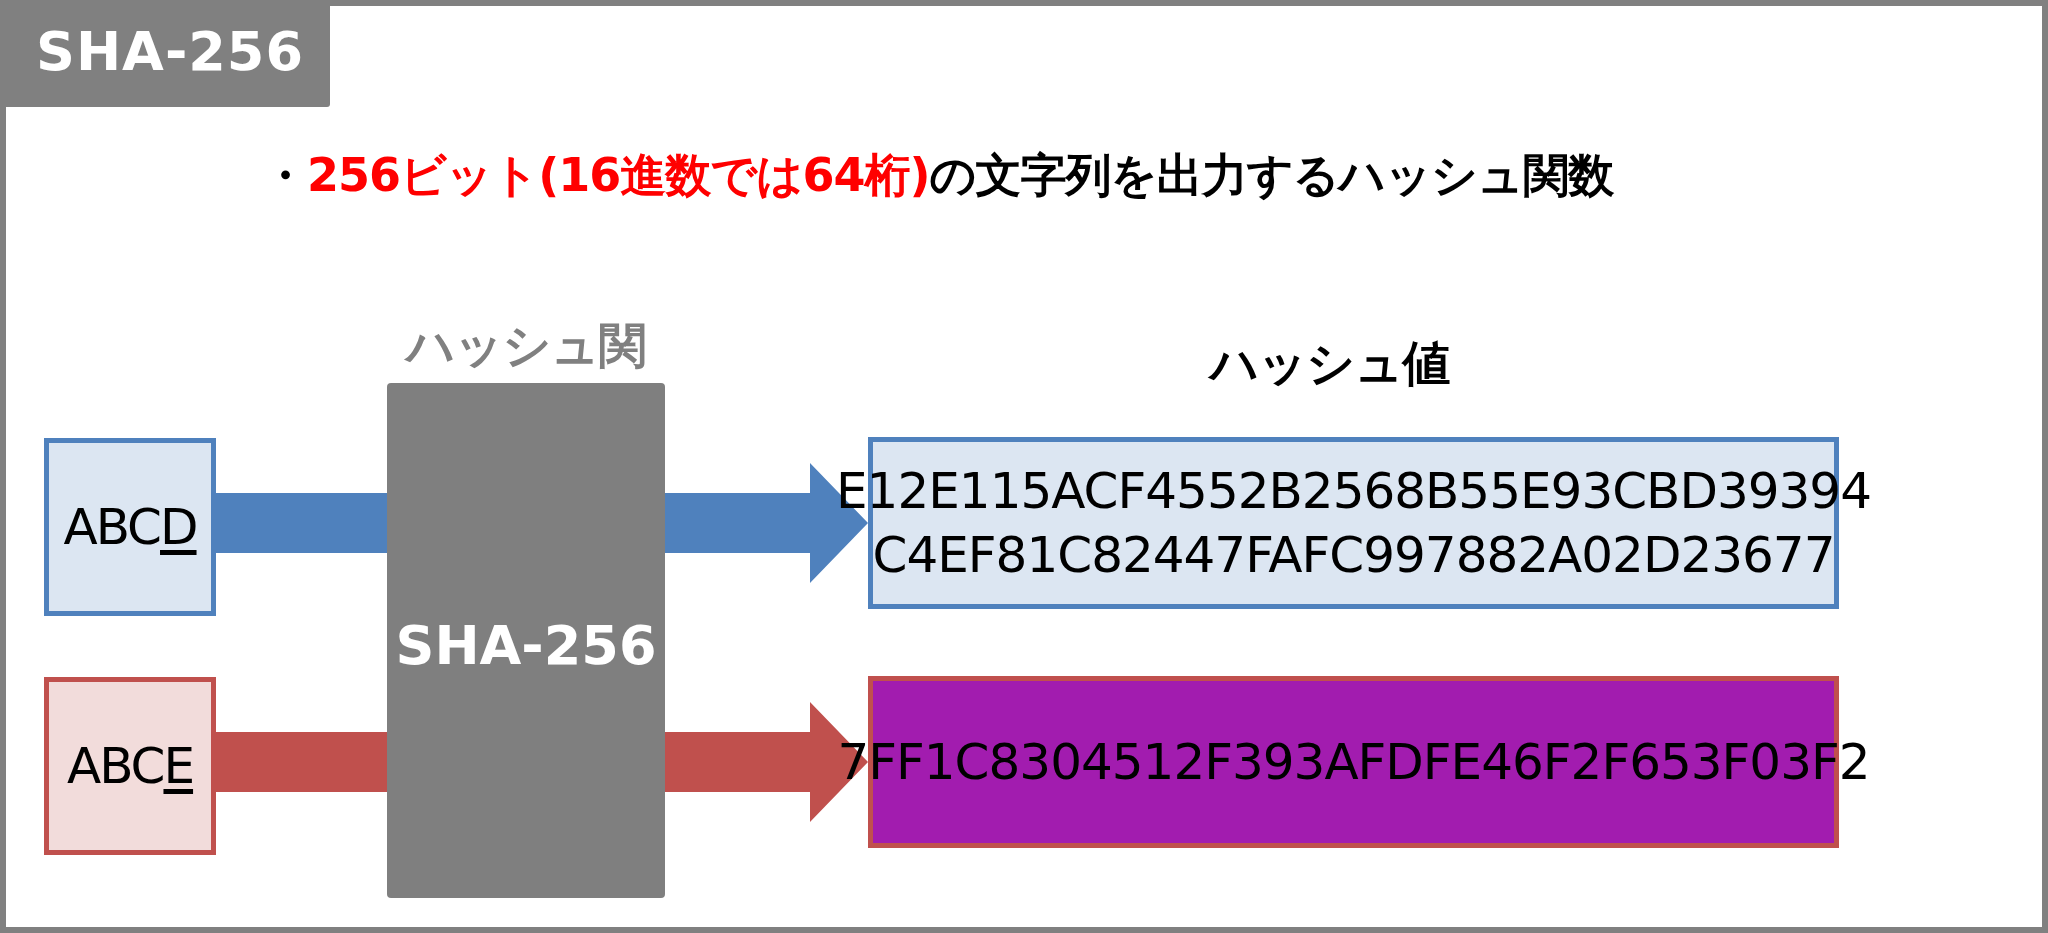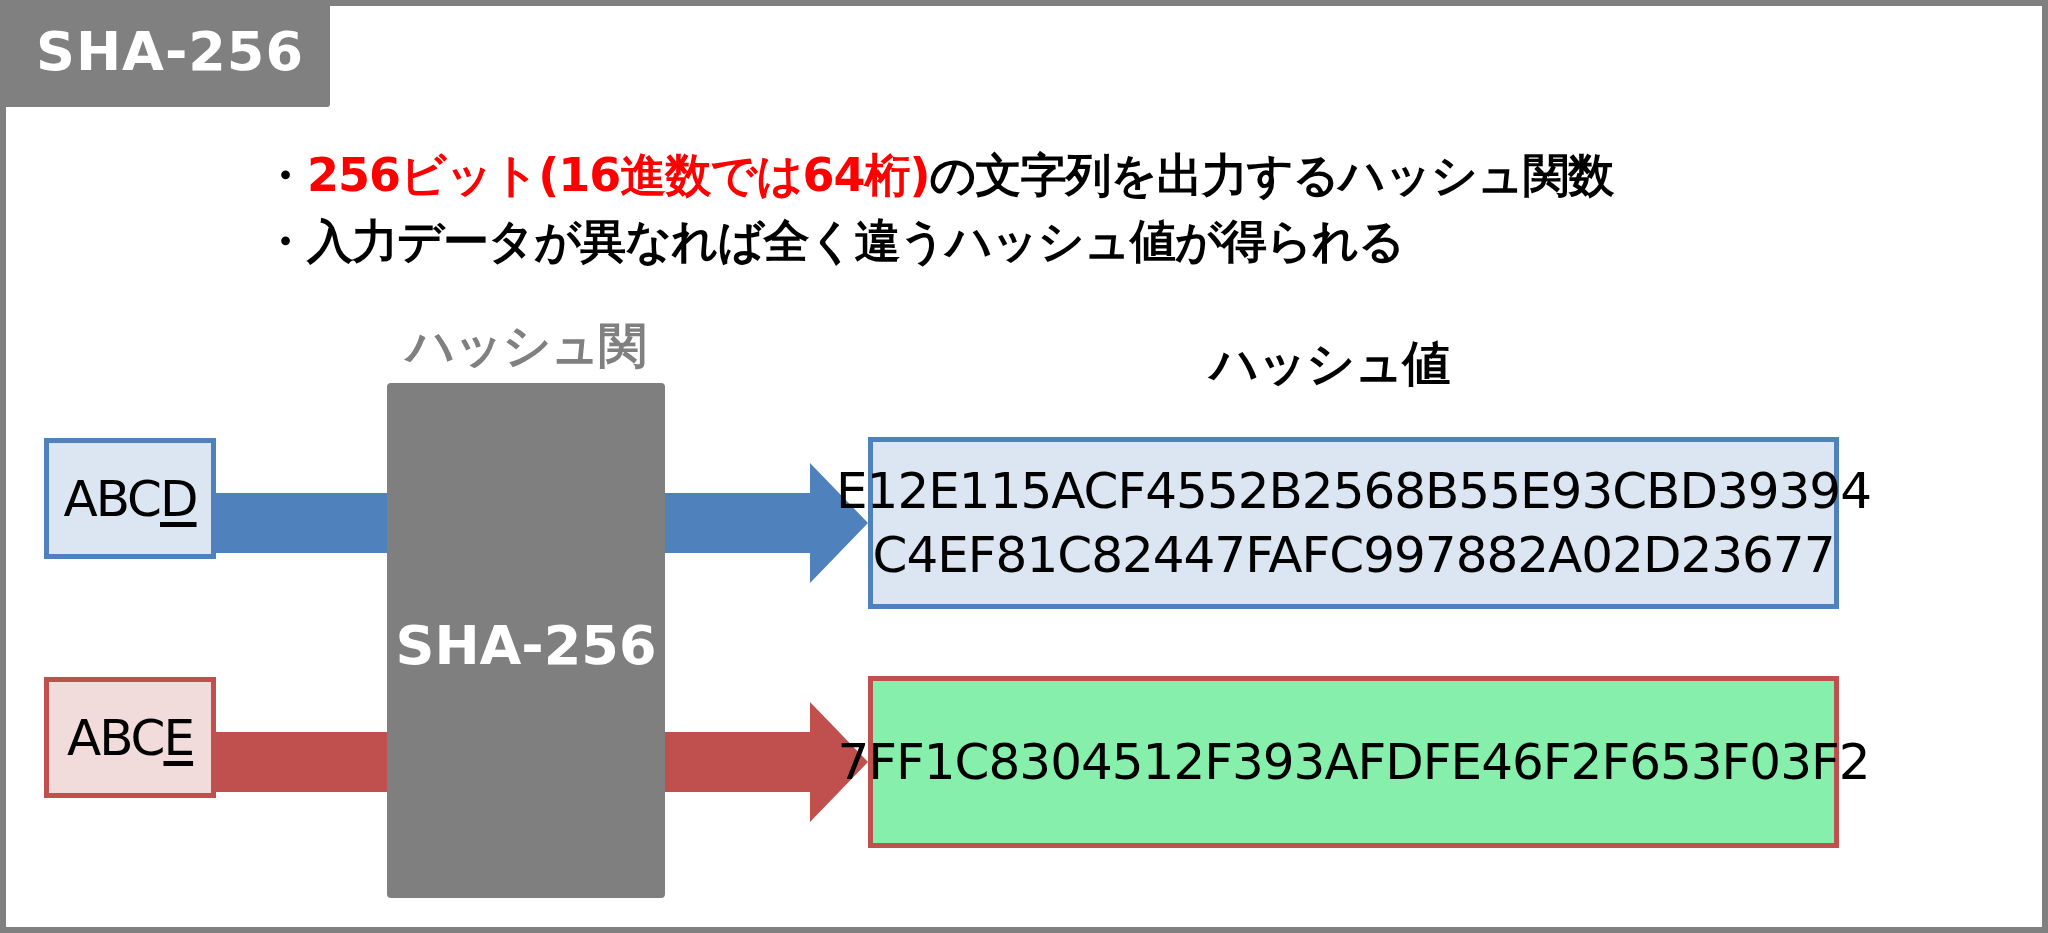--- a/index.html
+++ b/index.html
@@ -14,48 +14,45 @@
   .bullets { position:absolute; left:262px; top:142px; font-size:46px; font-weight:bold; color:#000; line-height:66px; }
   .bullets .red { color:#ff0000;margin-top:44px; }
   .bullet-line { white-space:nowrap; letter-spacing:-1px; }
   .label-func { position:absolute; left:387px; top:314px; width:278px; text-align:center; font-size:48px;
                 font-weight:bold; color:#808080; letter-spacing:-1px; }
   .label-hash { position:absolute; left:1210px; top:332px; width:420px; font-size:48px;
                 font-weight:bold; color:#000; letter-spacing:-1px; }
   .sha-box { position:absolute; left:387px; top:383px; width:278px; height:515px; background:#7f7f7f;
              border-radius:4px; display:flex; align-items:center; justify-content:center; }
   .sha-box span { color:#fff; font-size:54px; font-weight:bold; margin-top:10px; }
-  .in-box { position:absolute; left:44px; width:172px; height:121px; box-sizing:border-box; border:5px solid;
+  .in-box { position:absolute; left:44px; width:172px; height:178px; box-sizing:border-box; border:5px solid;
             display:flex; align-items:center; justify-content:center; font-size:50px; color:#000;
             letter-spacing:-2px; }
   .in-box.blue { top:438px; background:#dce6f2; border-color:#4f81bd; }
   .in-box.red  { top:677px; background:#f2dcdb; border-color:#c0504d; }
   .in-box u { text-decoration:underline; text-underline-offset:6px; }
   .out-box { position:absolute; left:868px; width:971px; height:172px; box-sizing:border-box; border:5px solid;
              display:flex; flex-direction:column; align-items:center; justify-content:center;
              font-size:50px; color:#000; line-height:64px; letter-spacing:-1px; }
   .out-box.blue { top:437px; background:#dce6f2; border-color:#4f81bd; }
-  .out-box.red  { top:676px; background:#86efac; border-color:#c0504d; }
+  .out-box.red  { top:676px; background:#a21caf; border-color:#c0504d; }
   svg.arrows { position:absolute; left:0; top:0; }
 </style>
 </head>
 <body>
 
 <div class="frame"></div>
 
 <div class="title-tab">
   <span>SHA-256</span>
 </div>
 
 <div class="bullets">
   <div class="bullet-line">
     <span>・</span><span class="red">256ビット(16進数では64桁)</span><span>の文字列を出力するハッシュ関数</span>
-  </div>
-  <div class="bullet-line">
-    <span>・</span><span>入力データが異なれば全く違うハッシュ値が得られる</span>
   </div>
 </div>
 
 <div class="label-func">ハッシュ関数</div>
 <div class="label-hash">ハッシュ値</div>
 
 <svg class="arrows" width="2048" height="933">
 
   <rect x="216" y="493" width="172" height="60" fill="#4f81bd"></rect>
 

